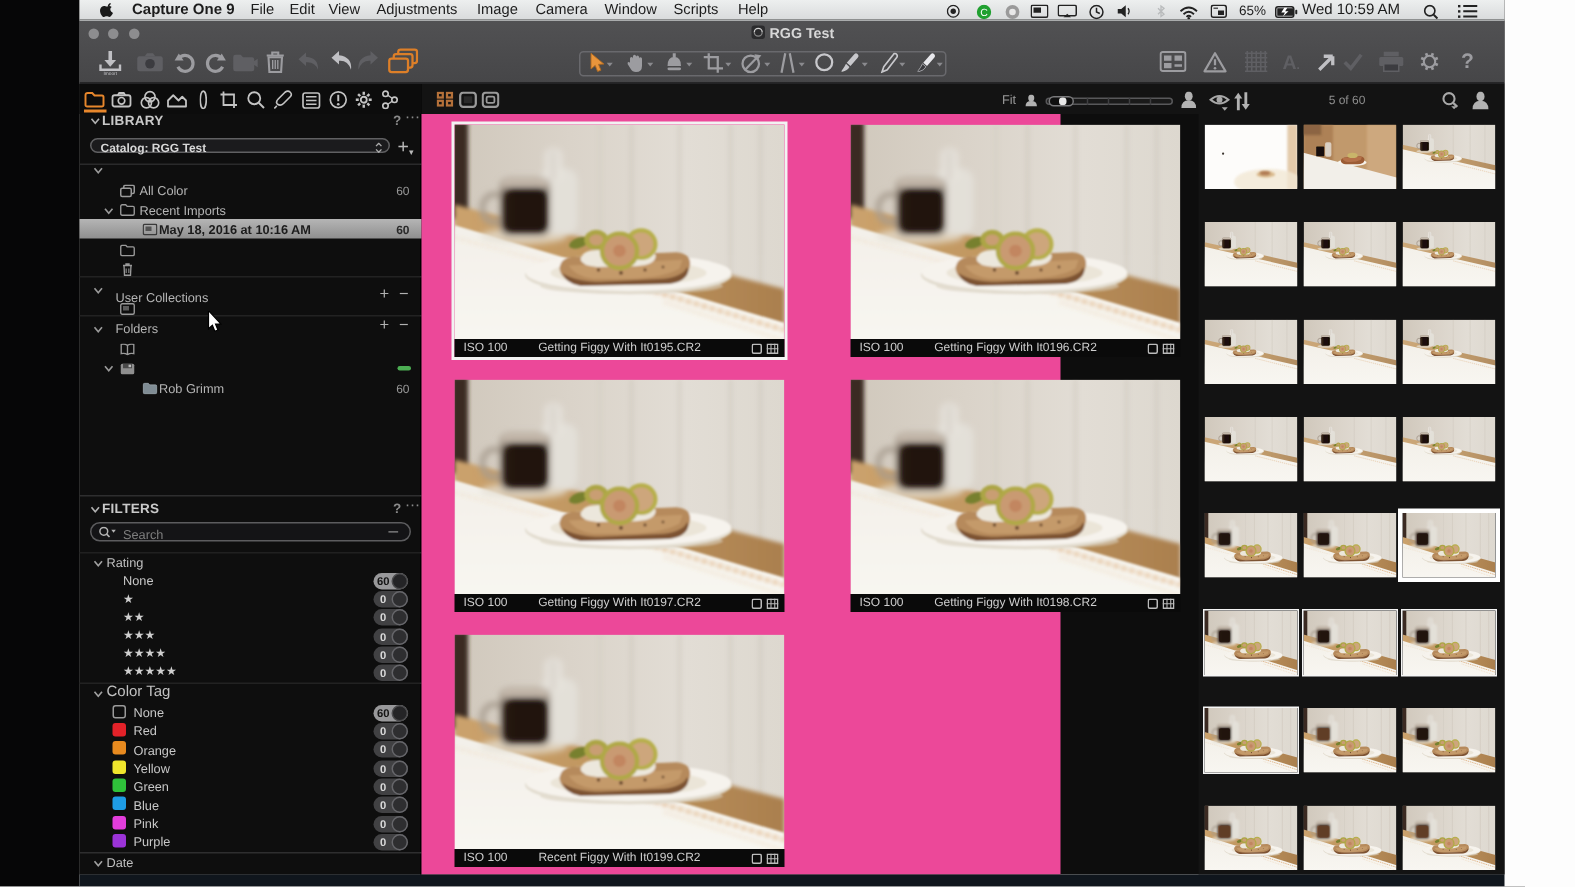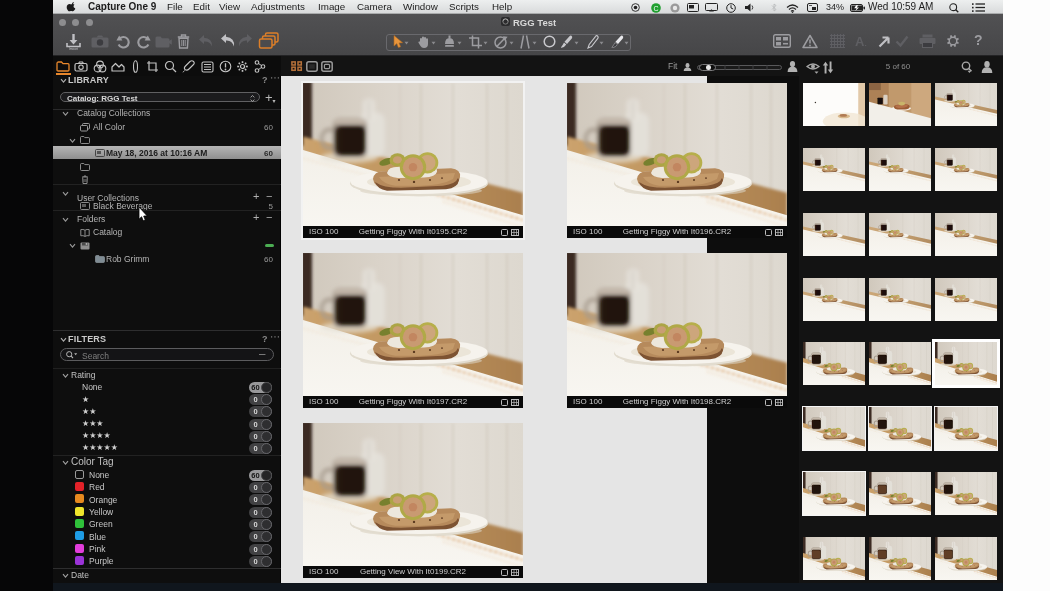--- a/index.html
+++ b/index.html
@@ -17,21 +17,21 @@
   #menubar .mi { position:absolute; top:0px; line-height:14px; }
   
   #titlebar { left:0; top:14px; width:950px; height:42px;
     background:linear-gradient(#515153,#464648); border-bottom:1px solid #232325; }
   .tl { position:absolute; top:4.5px; width:7px; height:7px; border-radius:50%; background:#8d8d8f; }
   
   #topstrip { left:0; top:56px; width:950px; height:20px; background:#131313; }
   
   #lpanel { left:0; top:56px; width:228px; height:527px; background:#0e0e0e; border-right:1px solid #000; }
   
-  #browser { left:228px; top:76px; width:426px; height:507px; background:#e5e5e5; }
+  #browser { left:228px; top:76px; width:426px; height:507px; background:#ec4899; }
   
   #rpanel { left:746px; top:76px; width:204px; height:507px; background:#131313; }
   .cell { position:absolute; }
   .cellimg { position:absolute; left:0; top:0; width:220px; height:143px; }
   .celllabel { position:absolute; left:0; top:143px; width:220px; height:12px; background:#0a0a0a;
     color:#cfcfcf; font-size:8px; line-height:12px; }
   .sel { outline:2.5px solid #f2f2f2; }
   .sthumb { position:absolute; width:62px; height:43px; }
   .sthumb svg { display:block; }
   .sel1 { outline:1.5px solid #f5f5f5; }
@@ -236,21 +236,21 @@
         </svg>
       <svg class="mi" style="left:733px;top:3.5px" width="13" height="9" viewBox="0 0 13 9">
           <path d="M1 3.5 Q6.5 -1.5 12 3.5 M3 5.5 Q6.5 2.2 10 5.5 M5 7.3 Q6.5 5.8 8 7.3" stroke="#222" fill="none" stroke-width="1.2"></path>
           <circle cx="6.5" cy="8.2" r="0.8" fill="#222"></circle>
         </svg>
       <svg class="mi" style="left:754px;top:3px" width="11" height="9" viewBox="0 0 11 9">
           <rect x="0.5" y="0.5" width="10" height="8" rx="1.5" fill="none" stroke="#222"></rect>
           <rect x="5" y="4" width="4" height="3" fill="#222"></rect>
           <rect x="2" y="2" width="3" height="1" fill="#555"></rect>
         </svg>
-      <span class="mi" style="left:773px;font-size:9px">34%</span>
+      <span class="mi" style="left:773px;font-size:9px">65%</span>
       <svg class="mi" style="left:797px;top:3.5px" width="15" height="8" viewBox="0 0 15 8">
           <rect x="0.5" y="0.5" width="12" height="7" rx="1.5" fill="none" stroke="#222"></rect>
           <rect x="1.5" y="1.5" width="10.5" height="5" fill="#222"></rect>
           <rect x="13.5" y="2.5" width="1.5" height="3" rx="0.7" fill="#222"></rect>
           <polygon points="6.2,1.2 4.2,4.3 6.6,4.3 5.3,7 9,3.5 6.8,3.5 8.2,1.2" fill="#fff"></polygon>
         </svg>
       <span class="mi" style="left:815px;font-size:10px">Wed 10:59 AM</span>
       <svg class="mi" style="left:896px;top:2.5px" width="10" height="10" viewBox="0 0 10 10">
           <circle cx="4.2" cy="4.2" r="3.4" fill="none" stroke="#222" stroke-width="1.1"></circle>
           <line x1="6.8" y1="6.8" x2="9.3" y2="9.3" stroke="#222" stroke-width="1.3"></line>
@@ -574,37 +574,37 @@
       <div class="abs" style="left:14px;top:37.5px;color:#d8d8d8;font-size:8px;font-weight:bold;line-height:9px">Catalog: RGG Test</div>
       <svg class="abs" style="left:196.5px;top:38.5px" width="5" height="7" viewBox="0 0 5 7">
           <polyline points="0.7,2.4 2.5,0.5 4.3,2.4" fill="none" stroke="#aaa" stroke-width="0.9"></polyline>
           <polyline points="0.7,4.6 2.5,6.5 4.3,4.6" fill="none" stroke="#aaa" stroke-width="0.9"></polyline>
         </svg>
       <div class="abs" style="left:212px;top:34px;color:#b9b9b9;font-size:13px">+<span style="font-size:6px;vertical-align:-1px">▾</span></div>
       <div class="sepline" style="top:53px"></div>
       <svg class="abs" style="left:8.6px;top:55.3px" width="7" height="6" viewBox="0 0 7 6">
           <polyline points="1,1.2 3.5,4.2 6,1.2" stroke="#9a9a9a" fill="none" stroke-width="1.1"></polyline>
         </svg>
-      <div class="trow" style="left:0;top:51.3px;width:228px">
-          <span style="position:absolute;left:24px">Catalog Collections</span>
-        </div>
       <svg class="abs" style="left:27px;top:67px" width="10" height="9" viewBox="0 0 10 9">
           <rect x="2.5" y="0.5" width="7" height="5.5" rx="1" fill="none" stroke="#9a9a9a"></rect>
           <rect x="0.5" y="2.5" width="7" height="5.5" rx="1" fill="#0e0e0e" stroke="#9a9a9a"></rect>
         </svg>
       <div class="trow" style="left:0;top:64.5px;width:228px">
           <span style="position:absolute;left:40px">All Color</span>
           <span class="cnt" style="right:8px">60</span>
         </div>
       <svg class="abs" style="left:15.5px;top:81.7px" width="7" height="6" viewBox="0 0 7 6">
           <polyline points="1,1.2 3.5,4.2 6,1.2" stroke="#9a9a9a" fill="none" stroke-width="1.1"></polyline>
         </svg>
       <svg class="abs" style="left:27px;top:80.2px" width="10" height="8" viewBox="0 0 10 8">
           <path d="M0.5 1.5 Q0.5 0.5 1.5 0.5 L3.8 0.5 L4.8 1.6 L8.7 1.6 Q9.5 1.6 9.5 2.5 L9.5 6.5 Q9.5 7.5 8.5 7.5 L1.5 7.5 Q0.5 7.5 0.5 6.5 Z" fill="none" stroke="#9a9a9a" stroke-width="0.9"></path>
         </svg>
+      <div class="trow" style="left:0;top:77.7px;width:228px">
+          <span style="position:absolute;left:40px">Recent Imports</span>
+        </div>
       <div class="abs" style="left:0;top:89.9px;width:228px;height:13px;background:linear-gradient(#b5b5b5,#8f8f8f)"></div>
       <svg class="abs" style="left:41.6px;top:93.4px" width="10" height="8" viewBox="0 0 10 8">
           <rect x="0.5" y="0.5" width="9" height="7" rx="1" fill="none" stroke="#3a3a3a" stroke-width="0.9"></rect>
           <rect x="2" y="2" width="4" height="3" fill="#3a3a3a" opacity="0.75"></rect>
         </svg>
       <div class="trow" style="left:0;top:90.9px;width:228px;color:#1c1c1c;font-weight:bold">
           <span style="position:absolute;left:53px">May 18, 2016 at 10:16 AM</span>
           <span class="cnt" style="right:8px;color:#2a2a2a">60</span>
         </div>
       <svg class="abs" style="left:27px;top:106.6px" width="10" height="8" viewBox="0 0 10 8">
@@ -620,39 +620,32 @@
         </svg>
       <div class="trow" style="left:0;top:136px;width:228px">
           <span style="position:absolute;left:24px">User Collections</span>
           <span style="position:absolute;left:200px;top:-2px;font-size:11px;color:#b0b0b0">+</span>
           <span style="position:absolute;left:213px;top:-2px;font-size:11px;color:#b0b0b0">−</span>
         </div>
       <svg class="abs" style="left:27px;top:146.2px" width="10" height="8" viewBox="0 0 10 8">
           <rect x="0.5" y="0.5" width="9" height="7" rx="1" fill="none" stroke="#9a9a9a" stroke-width="0.9"></rect>
           <rect x="2" y="2" width="4" height="3" fill="#9a9a9a" opacity="0.55"></rect>
         </svg>
-      <div class="trow" style="left:0;top:143.7px;width:228px">
-          <span style="position:absolute;left:40px">Black Beverage</span>
-          <span class="cnt" style="right:8px">5</span>
-        </div>
       <div class="sepline" style="top:153.9px;background:#222"></div>
       <svg class="abs" style="left:8.6px;top:160.9px" width="7" height="6" viewBox="0 0 7 6">
           <polyline points="1,1.2 3.5,4.2 6,1.2" stroke="#9a9a9a" fill="none" stroke-width="1.1"></polyline>
         </svg>
       <div class="trow" style="left:0;top:156.9px;width:228px">
           <span style="position:absolute;left:24px">Folders</span>
           <span style="position:absolute;left:200px;top:-2px;font-size:11px;color:#b0b0b0">+</span>
           <span style="position:absolute;left:213px;top:-2px;font-size:11px;color:#b0b0b0">−</span>
         </div>
       <svg class="abs" style="left:27px;top:172.6px" width="10" height="8" viewBox="0 0 10 8">
           <path d="M5 1.2 Q3 0 0.8 0.6 L0.8 6.8 Q3 6.2 5 7.4 Q7 6.2 9.2 6.8 L9.2 0.6 Q7 0 5 1.2 L5 7.4" fill="none" stroke="#9a9a9a" stroke-width="0.9"></path>
         </svg>
-      <div class="trow" style="left:0;top:170.1px;width:228px">
-          <span style="position:absolute;left:40px">Catalog</span>
-        </div>
       <svg class="abs" style="left:15.5px;top:187.3px" width="7" height="6" viewBox="0 0 7 6">
           <polyline points="1,1.2 3.5,4.2 6,1.2" stroke="#9a9a9a" fill="none" stroke-width="1.1"></polyline>
         </svg>
       <svg class="abs" style="left:27px;top:185.8px" width="10" height="8" viewBox="0 0 10 8">
           <rect x="0.5" y="0.5" width="9" height="7" rx="1" fill="#8f8f8f"></rect>
           <rect x="2" y="0.5" width="6" height="3" fill="#4a4a4a"></rect>
           <rect x="5.7" y="1.1" width="1.7" height="1.7" fill="#bbb"></rect>
         </svg>
       <div class="abs" style="left:212px;top:188.3px;width:9px;height:3px;border-radius:1.5px;background:#4cae53"></div>
       <svg class="abs" style="left:41.6px;top:199px" width="10" height="8" viewBox="0 0 10 8">
@@ -846,21 +839,21 @@
               <line x1="0" y1="3.5" x2="8" y2="3.5" stroke="#bbb" stroke-width="0.7"></line>
             </svg>
           </div>
       </div>
       <div class="cell" style="left:22px;top:347px;width:220px;height:155px">
         <svg class="cellimg">
             <use href="#photo"></use>
           </svg>
         <div class="celllabel">
             <span style="position:absolute;left:6px">ISO 100</span>
-            <span style="position:absolute;left:0;width:100%;text-align:center">Getting View With It0199.CR2</span>
+            <span style="position:absolute;left:0;width:100%;text-align:center">Recent Figgy With It0199.CR2</span>
             <svg style="position:absolute;right:15px;top:2.5px" width="7" height="7">
               <rect x="0.5" y="0.5" width="6" height="6" rx="1" fill="none" stroke="#bbb"></rect>
             </svg>
             <svg style="position:absolute;right:4px;top:2.5px" width="8" height="7">
               <rect x="0.5" y="0.5" width="7" height="6" fill="none" stroke="#bbb"></rect>
               <line x1="3" y1="0" x2="3" y2="7" stroke="#bbb" stroke-width="0.7"></line>
               <line x1="5.5" y1="0" x2="5.5" y2="7" stroke="#bbb" stroke-width="0.7"></line>
               <line x1="0" y1="3.5" x2="8" y2="3.5" stroke="#bbb" stroke-width="0.7"></line>
             </svg>
           </div>

